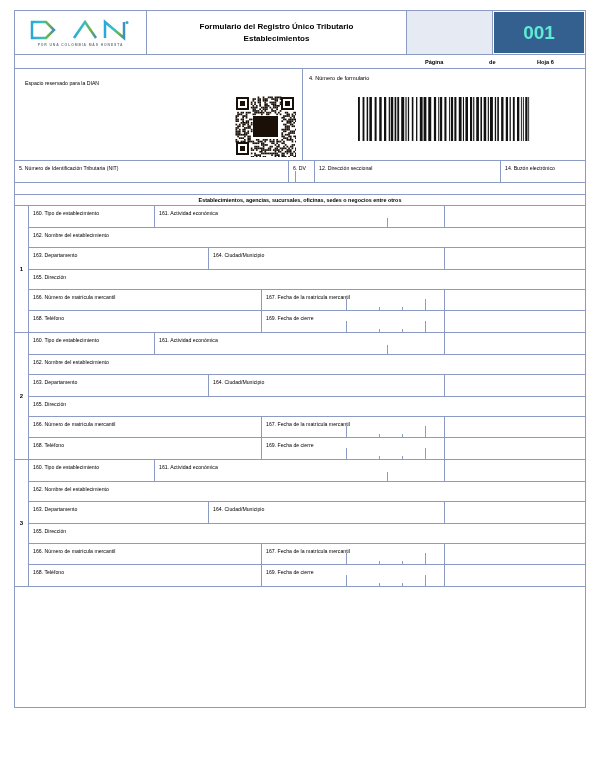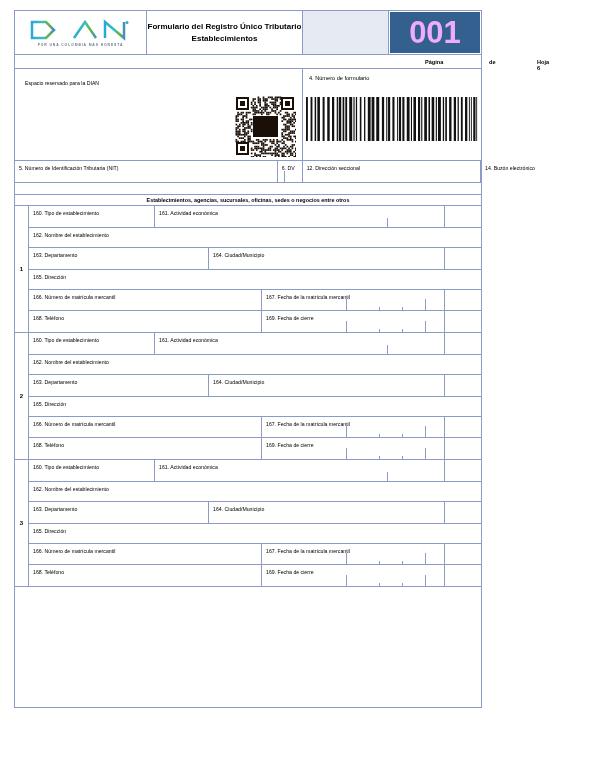--- a/index.html
+++ b/index.html
@@ -20,21 +20,21 @@
   .page {
     position: absolute;
     left: 0; top: 0;
     width: 600px; height: 776px;
     background: #fff;
   }
 
   .sheet {
     position: absolute;
     left: 14px; top: 10px;
-    width: 468px;
+    width: 572px;
     border: 1px solid #8b9bc4;
     box-sizing: border-box;
   }
 
   
   .hdr {
     display: flex;
     height: 44px;
     border-bottom: 1px solid #8b9bc4;
     box-sizing: border-box;
@@ -79,22 +79,22 @@
   .hdr-num {
     width: 92px;
     background: #33608f;
     display: flex;
     align-items: center;
     justify-content: center;
     box-sizing: border-box;
     border: 1px solid #ffffff;
   }
   .hdr-num span {
-    color: #f0abfc;
-    font-size: 31px;
+    color: #5eead4;
+    font-size: 19px;
     font-weight: bold;
     letter-spacing: 0px;
     line-height: 1;
   }
 
   
   .pag-row {
     position: relative;
     height: 14px;
     border-bottom: 1px solid #8b9bc4;

